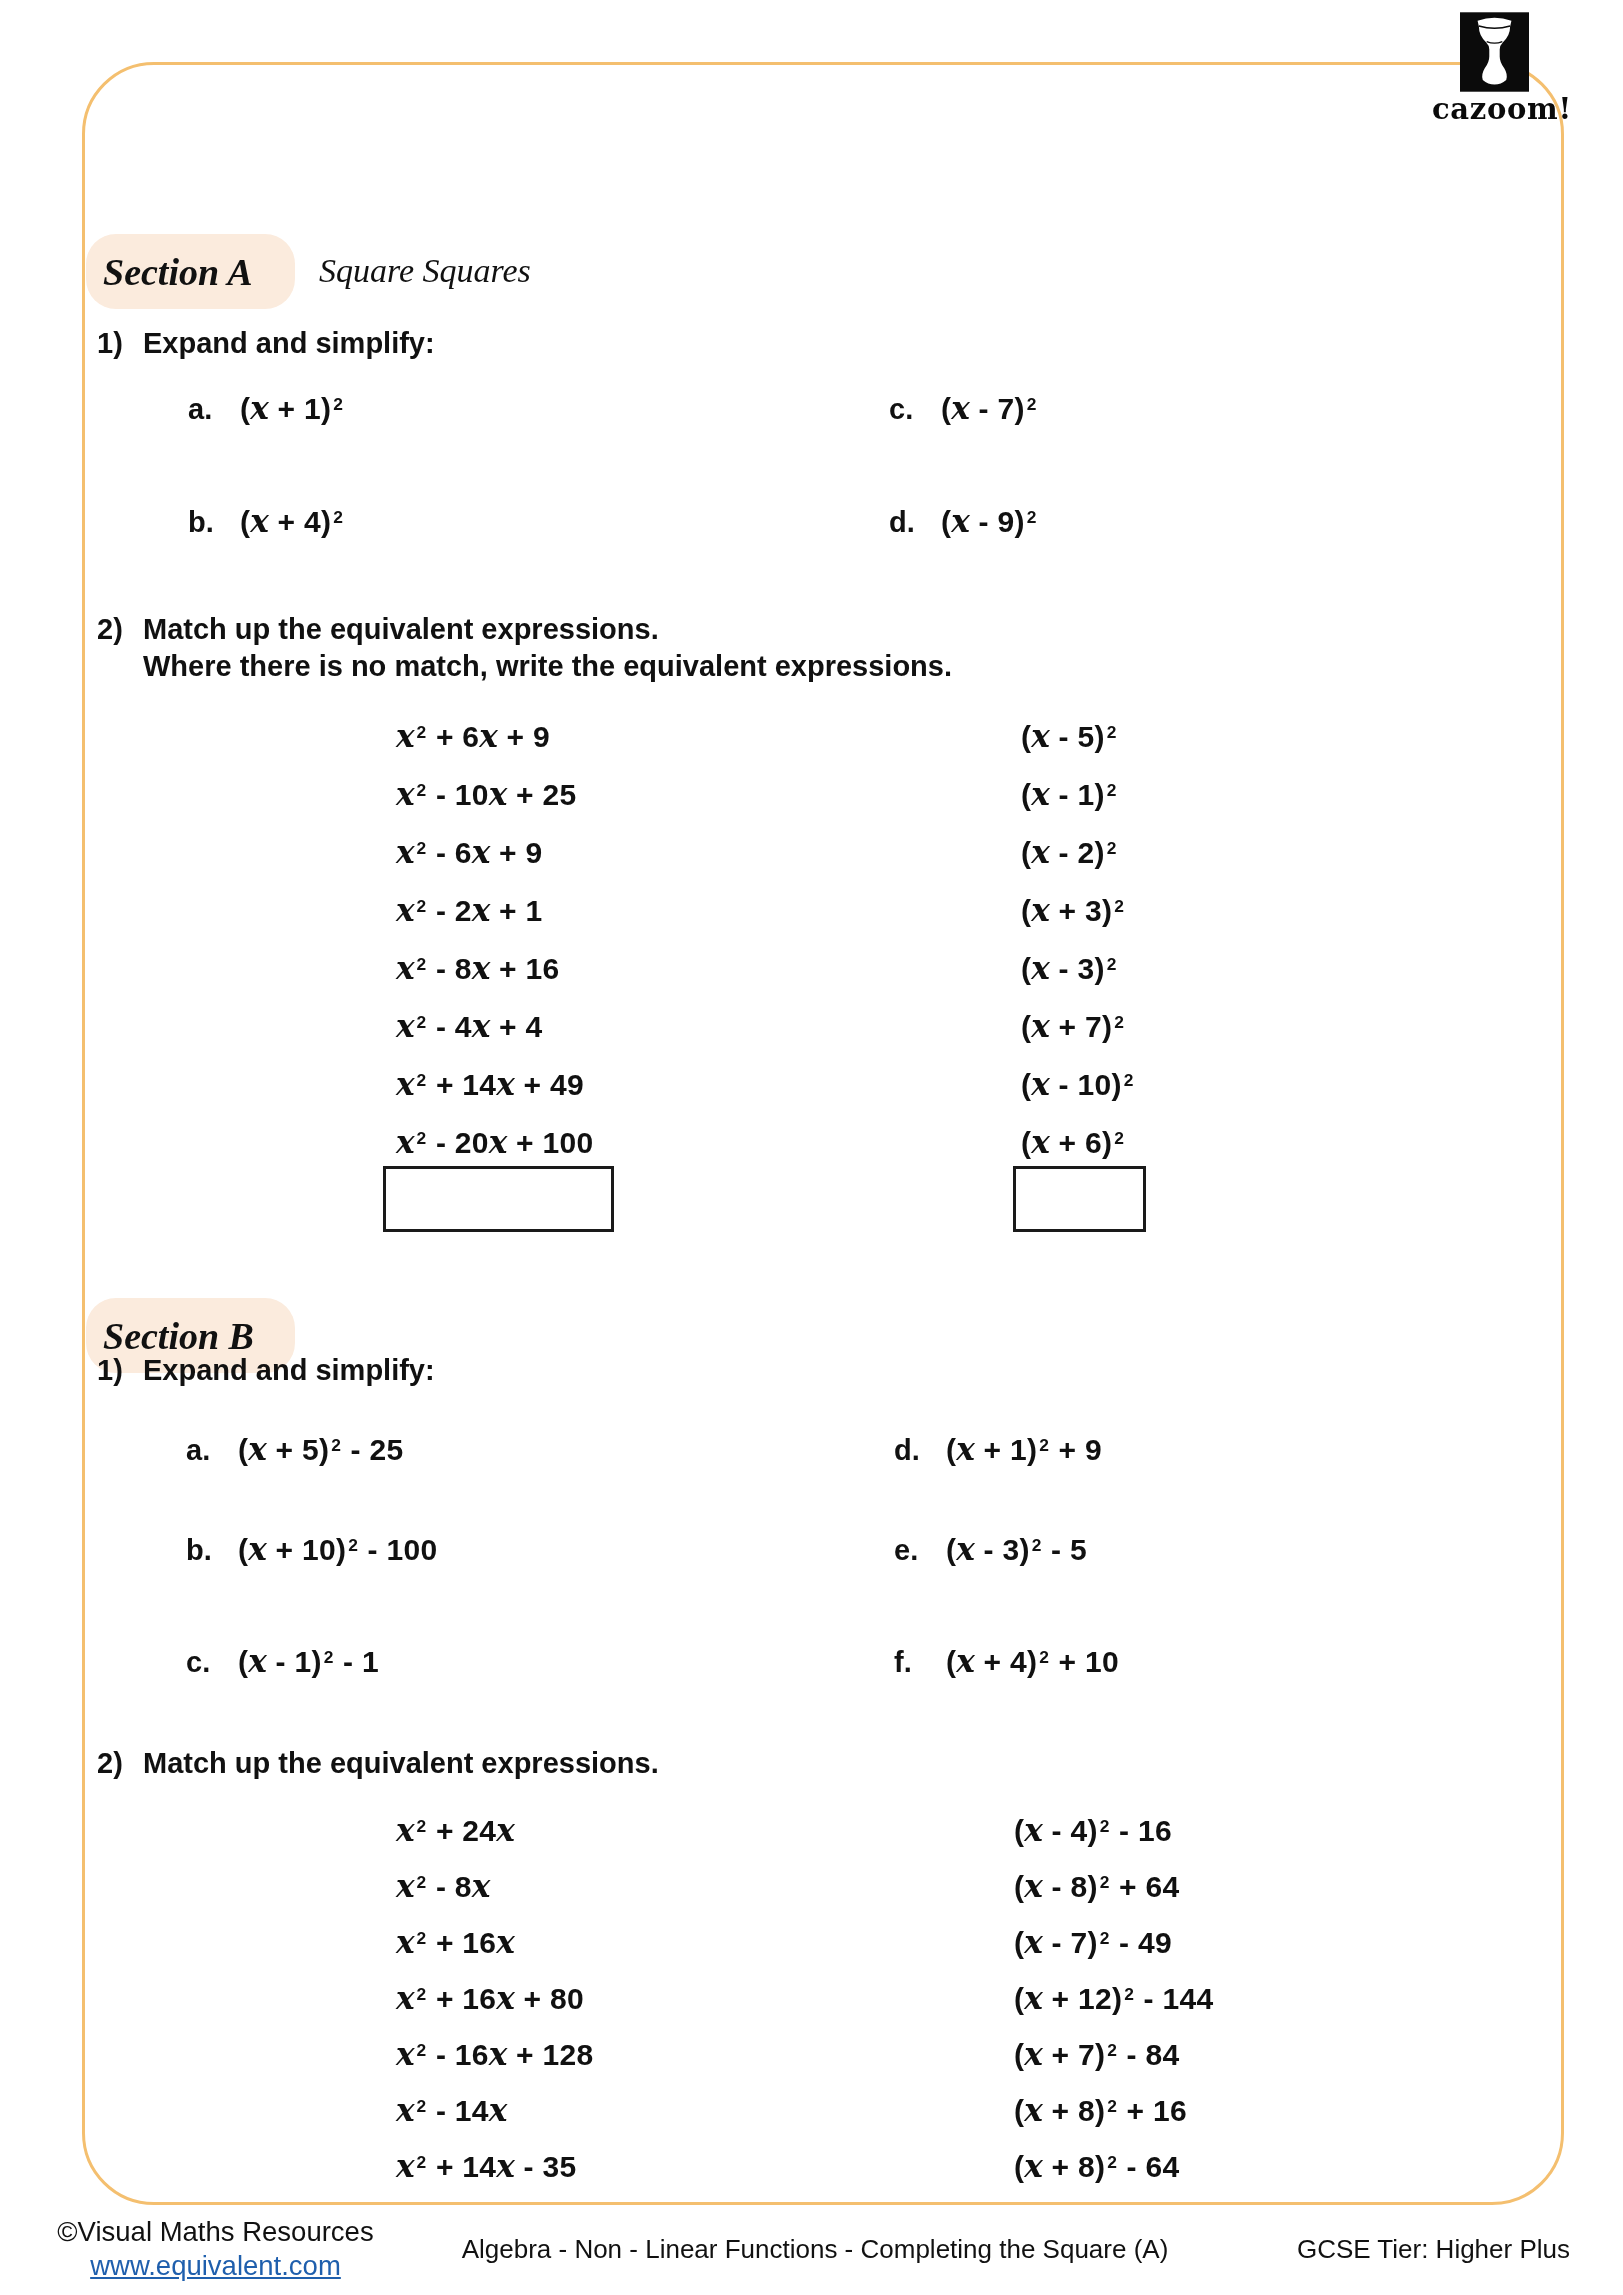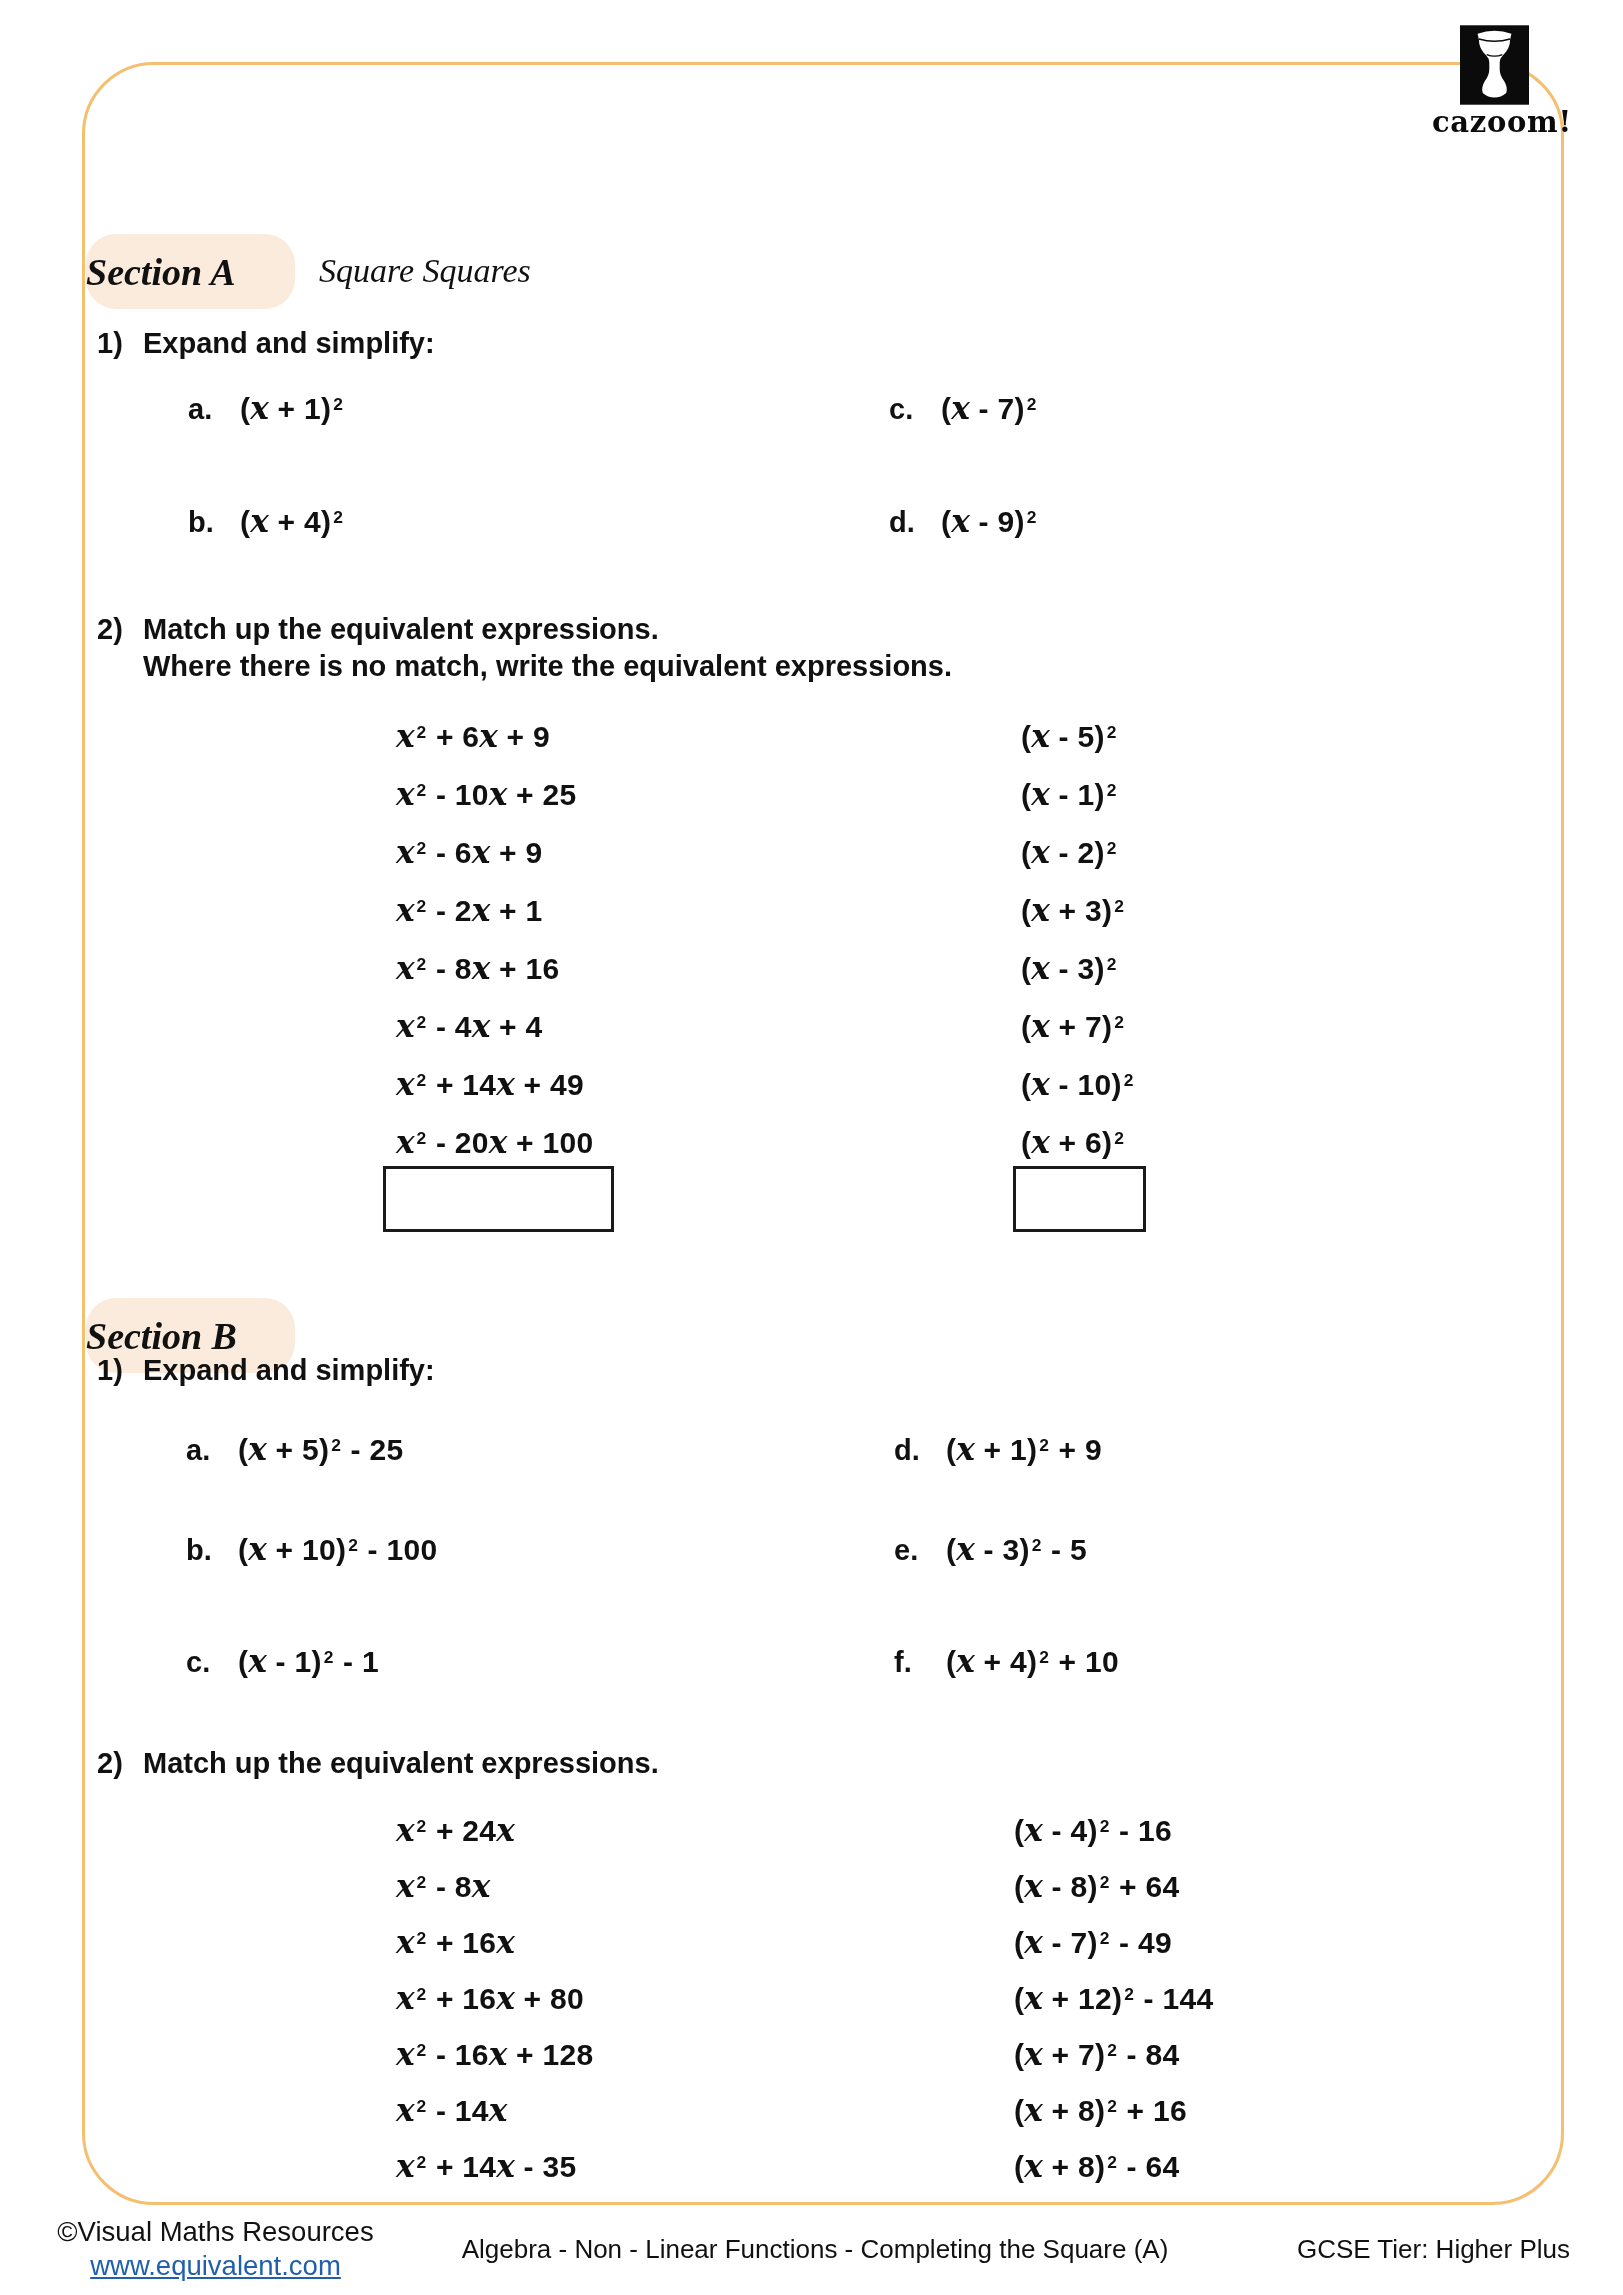--- a/index.html
+++ b/index.html
@@ -20,31 +20,31 @@
   
   .header-box{
     position:absolute;left:99px;top:67px;width:1423px;height:130px;
     box-sizing:border-box;border:3.9px solid #101010;border-radius:31px;
     background:#F9F6ED;display:flex;align-items:center;
   }
   .page-title{
     margin:0 0 0 31px;font-size:52px;font-weight:700;letter-spacing:-0.7px;
     font-family:"Liberation Sans", sans-serif;
   }
-  .logo{position:absolute;right:67px;top:25px;width:124px;text-align:right;}
+  .logo{position:absolute;right:67px;top:12px;width:124px;text-align:right;}
   .logo svg{display:block;margin:0 auto;}
   .logo-text{
     font-family:"DejaVu Serif", serif;font-weight:700;font-size:29px;
     letter-spacing:0.7px;margin-top:0px;color:#0b0b0b;
   }
   
   .section-label{
     position:absolute;left:86px;width:209px;height:75px;
     background:#FBEBDD;border-radius:30px;
-    display:flex;align-items:center;box-sizing:border-box;
+    display:flex;align-items:center;padding-left:17px;box-sizing:border-box;
   }
   .section-label .stext{
     font-family:"Liberation Serif", serif;font-style:italic;font-weight:700;
     font-size:38px;letter-spacing:0px;
   }
   .section-subtitle{
     position:absolute;left:319px;top:250px;font-family:"Liberation Serif", serif;
     font-style:italic;font-weight:400;font-size:34px;line-height:42px;
   }
   

